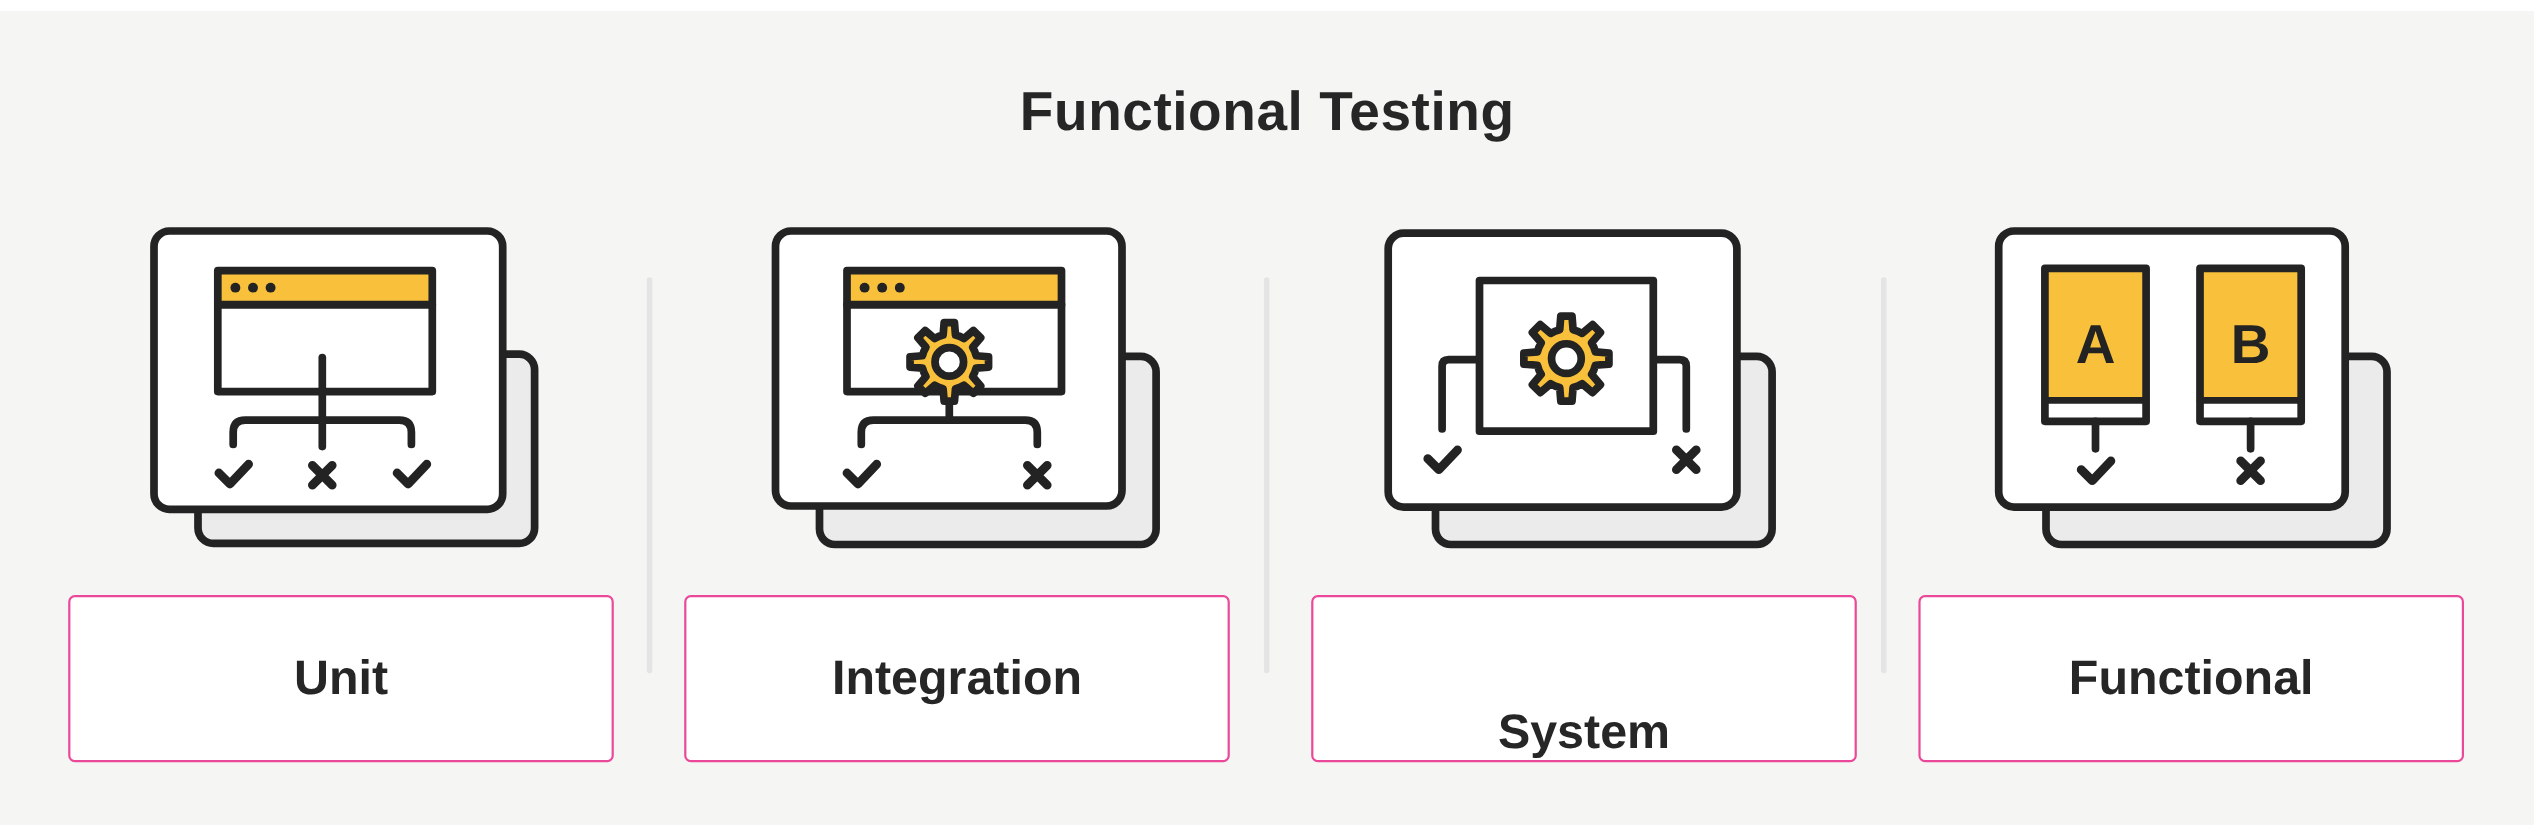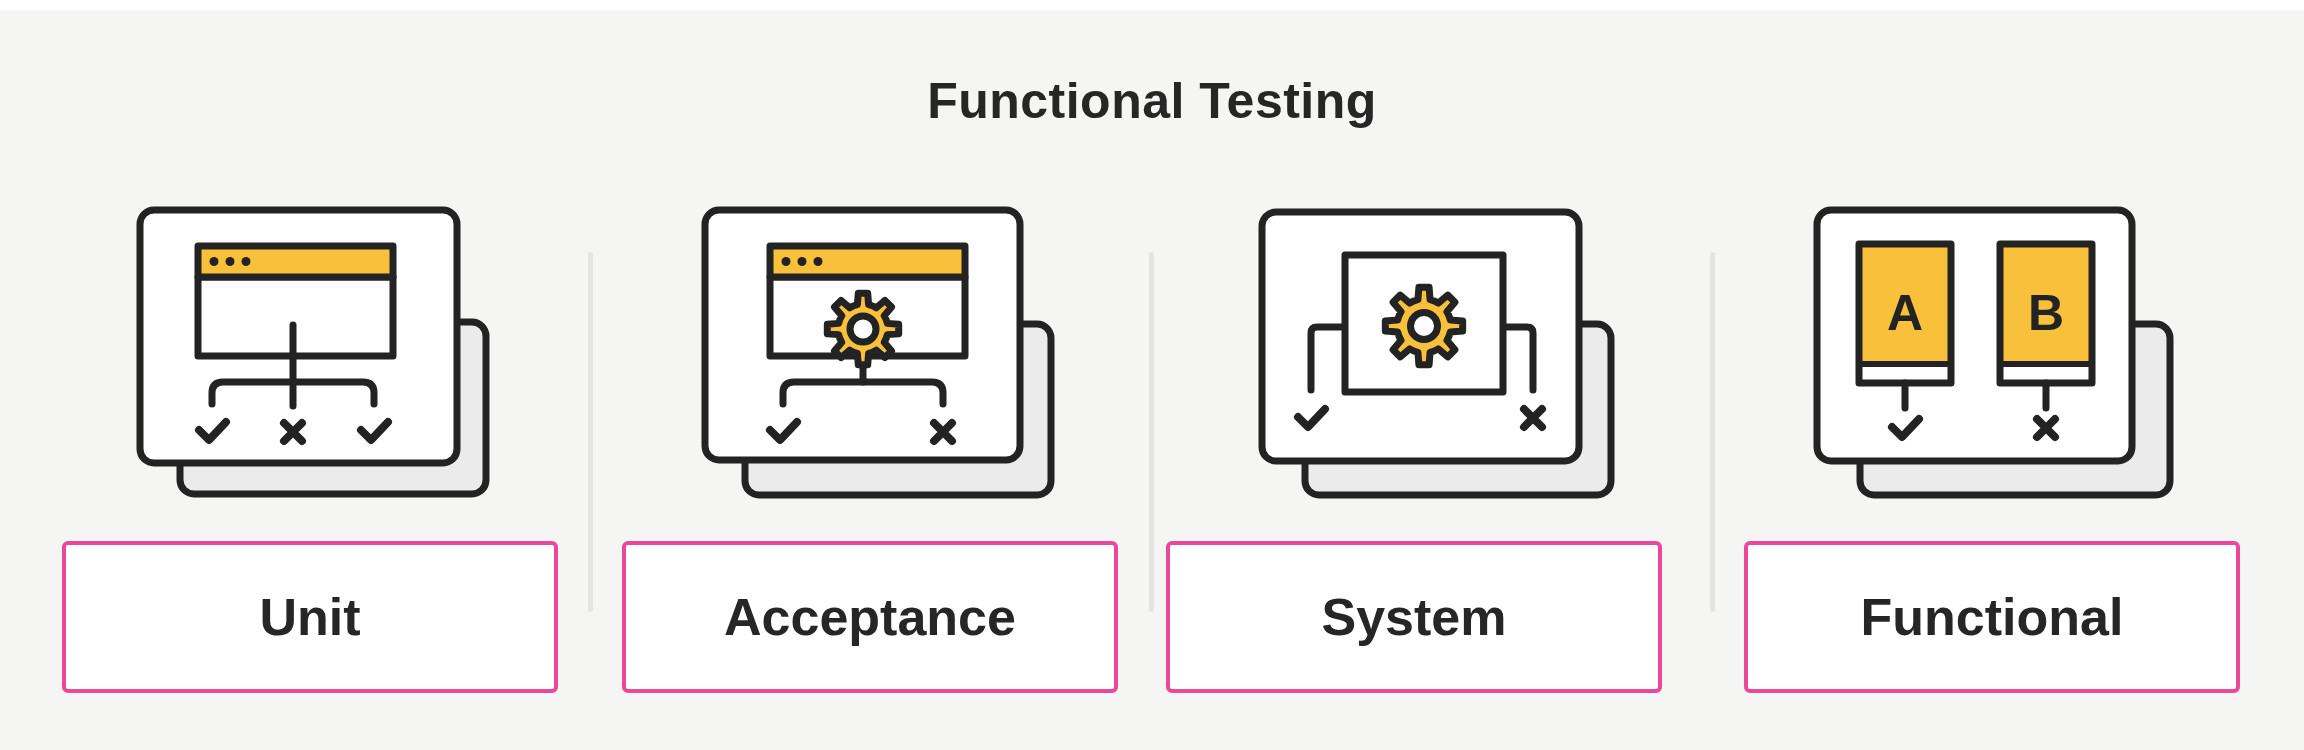--- a/index.html
+++ b/index.html
@@ -26,28 +26,28 @@
     position:absolute;top:242px;width:5px;height:360px;
     background:#E4E4E4;border-radius:3px;
   }
   #sep-1{left:588px;}
   #sep-2{left:1149px;}
   #sep-3{left:1710px;}
   .label-box{
     position:absolute;top:531px;height:152px;width:496px;
     box-sizing:border-box;
     background:#FFFFFF;
-    border:4px solid #ec4899;
+    border:2px solid #ec4899;
     border-radius:6px;
     display:flex;align-items:center;justify-content:center;
-    font-size:52px;font-weight:700;color:#262626;
+    font-size:44px;font-weight:700;color:#262626;
   }
   #label-unit{left:62px;}
   #label-integration{left:622px;}
-  #label-system{left:1166px;}
+  #label-system{left:1192px;align-items:flex-end;}
   #label-acceptance{left:1744px;}
 
   
   .s{stroke:#232323;stroke-width:7;stroke-linecap:round;stroke-linejoin:round;}
   .sm{stroke:#232323;stroke-width:8;stroke-linecap:round;stroke-linejoin:round;}
   .fn{fill:none;}
   .fw{fill:#FFFFFF;}
   .fy{fill:#F9C13B;}
   .fg{fill:#EBEBEB;}
   .fd{fill:#232323;}
@@ -166,21 +166,21 @@
   </svg>
 
   <div id="sep-1" class="separator"></div>
   <div id="sep-2" class="separator"></div>
   <div id="sep-3" class="separator"></div>
 
   <div id="label-unit" class="label-box">
     <span>Unit</span>
   </div>
   <div id="label-integration" class="label-box">
-    <span>Acceptance</span>
+    <span>Integration</span>
   </div>
   <div id="label-system" class="label-box">
     <span>System</span>
   </div>
   <div id="label-acceptance" class="label-box">
     <span>Functional</span>
   </div>
 
 </div>
 

